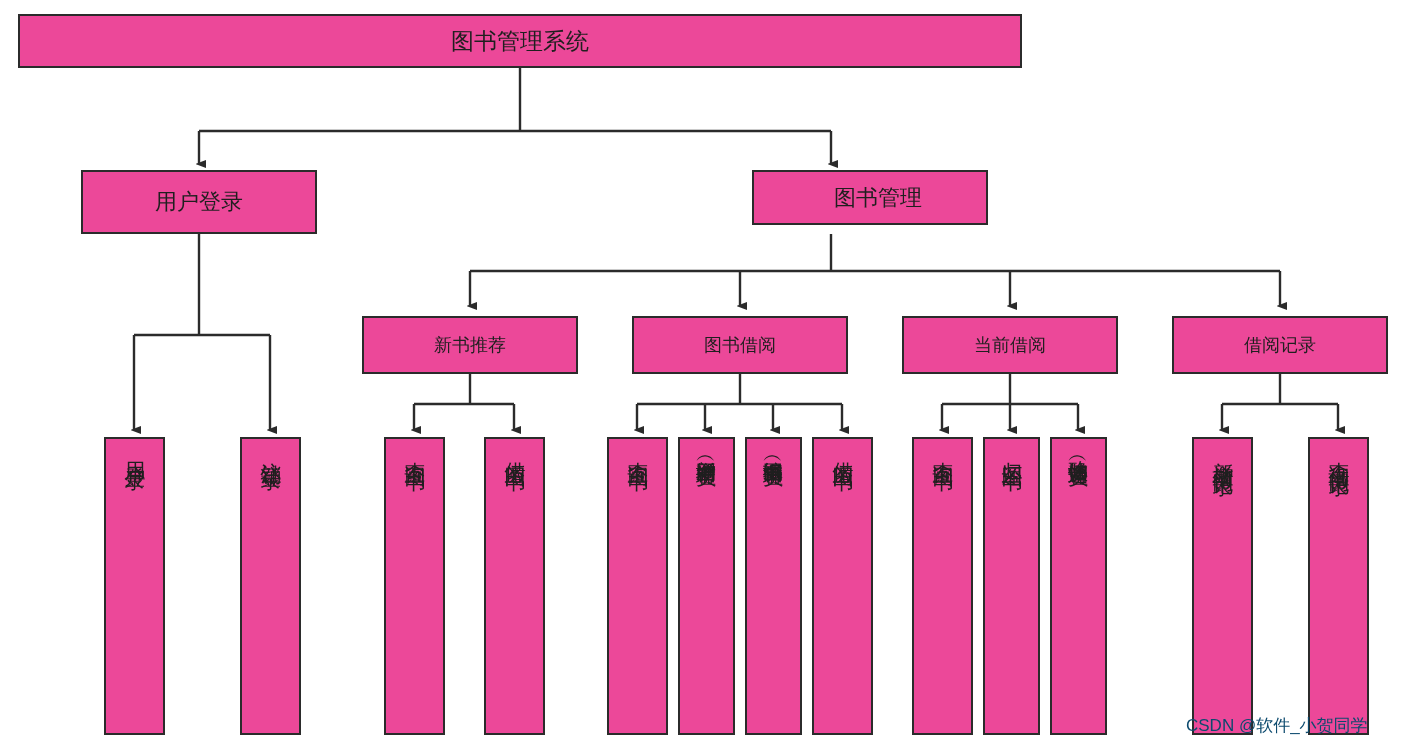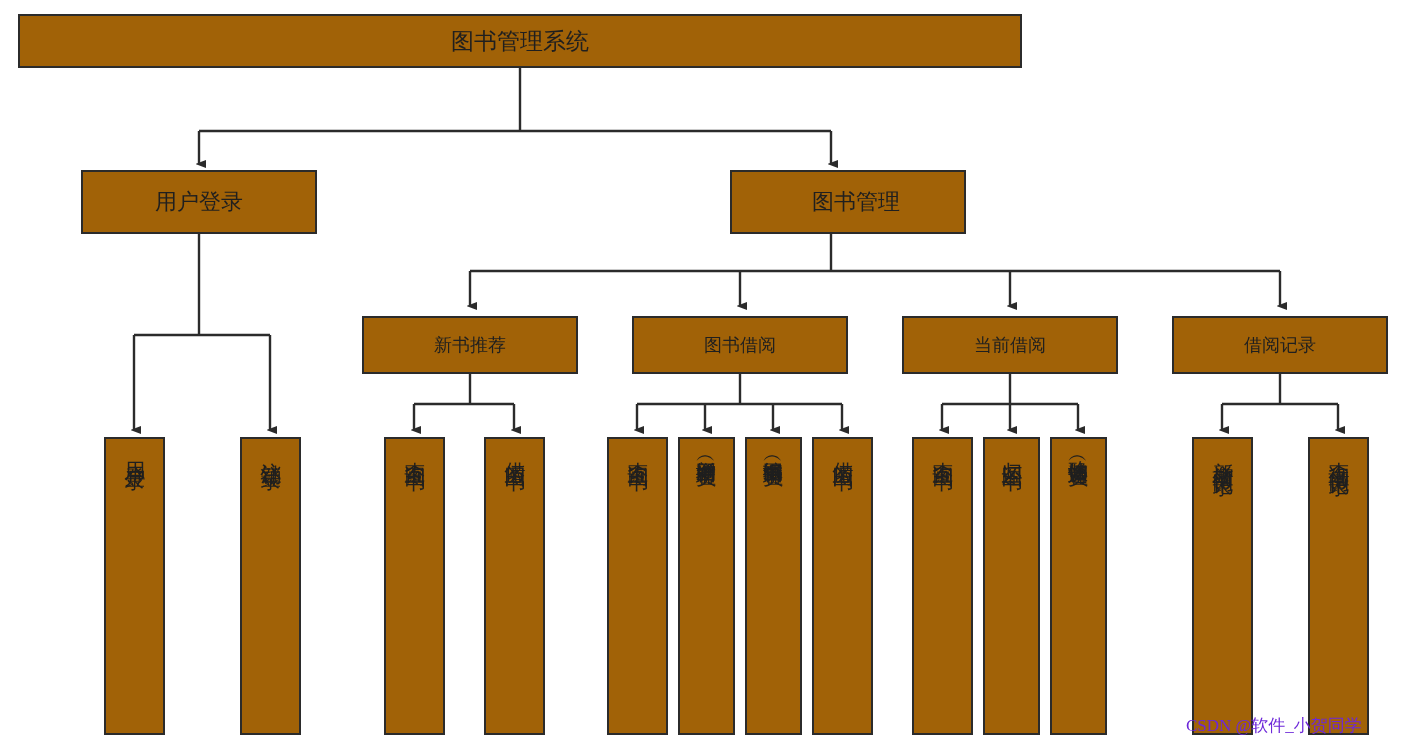--- a/index.html
+++ b/index.html
@@ -23,21 +23,21 @@
     position: absolute;
     left: 0;
     top: 0;
     width: 1405px;
     height: 747px;
     pointer-events: none;
   }
   .node {
     position: absolute;
     box-sizing: border-box;
-    background: #a16207;
+    background: #ec4899;
     border: 2px solid #2b2b2b;
     display: flex;
     align-items: center;
     justify-content: center;
     z-index: 2;
   }
   .node-label {
     color: #1f1f1f;
     line-height: 1.05;
     text-align: center;
@@ -61,24 +61,24 @@
   }
   .node-leaf.leaf-tall .node-label {
     font-size: 20px;
     letter-spacing: 1px;
   }
   #watermark {
     position: absolute;
     left: 1186px;
     top: 714px;
     font-size: 17px;
-    color: #6d28d9;
+    color: #0c4a6e;
     white-space: nowrap;
     z-index: 5;
-    font-family: Liberation Serif, serif;
+    font-family: Liberation Sans, sans-serif;
   }
 </style>
 </head>
 <body>
 
 <div id="diagram-root">
 
   <svg id="edge-layer" viewBox="0 0 1405 747" width="1405" height="747" xmlns="http://www.w3.org/2000/svg">
     <defs>
       <marker id="arrowhead" markerWidth="10" markerHeight="10" refX="4" refY="7" orient="auto" markerUnits="userSpaceOnUse">
@@ -130,21 +130,21 @@
     </g>
   </svg>
 
   <div class="node node-root" style="left:18px; top:14px; width:1004px; height:54px;">
     <span class="node-label">图书管理系统</span>
   </div>
 
   <div class="node node-l2" style="left:81px; top:170px; width:236px; height:64px;">
     <span class="node-label">用户登录</span>
   </div>
-  <div class="node node-l2" style="left:730px; top:170px; width:236px; height:64px;padding-left:16px;">
+  <div class="node node-l2" style="left:752px; top:170px; width:236px; height:55px;padding-left:16px;">
     <span class="node-label">图书管理</span>
   </div>
 
   <div class="node node-l3" style="left:362px; top:316px; width:216px; height:58px;">
     <span class="node-label">新书推荐</span>
   </div>
   <div class="node node-l3" style="left:632px; top:316px; width:216px; height:58px;justify-content:center;">
     <span class="node-label">图书借阅</span>
   </div>
   <div class="node node-l3" style="left:1172px; top:316px; width:216px; height:58px;">

